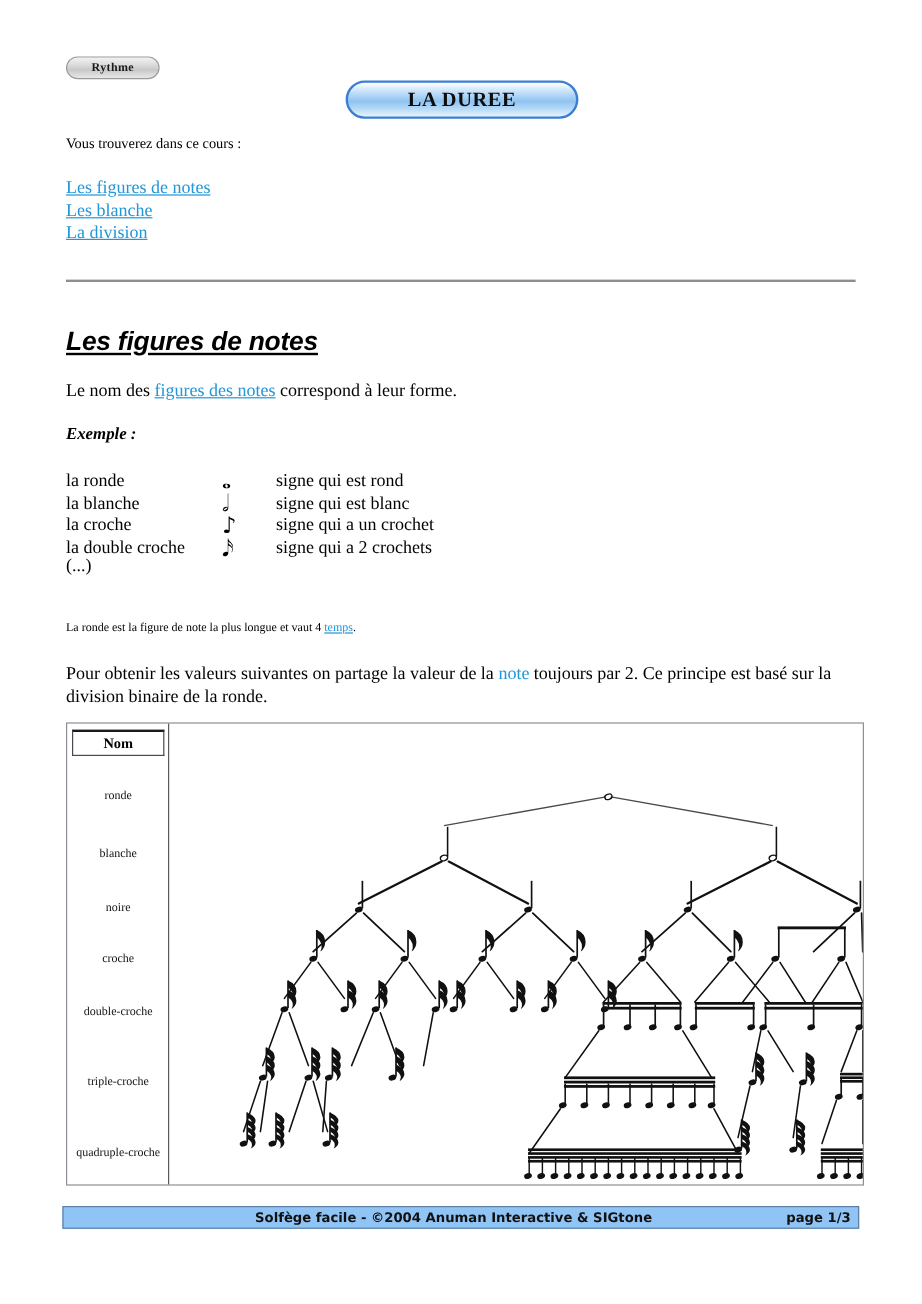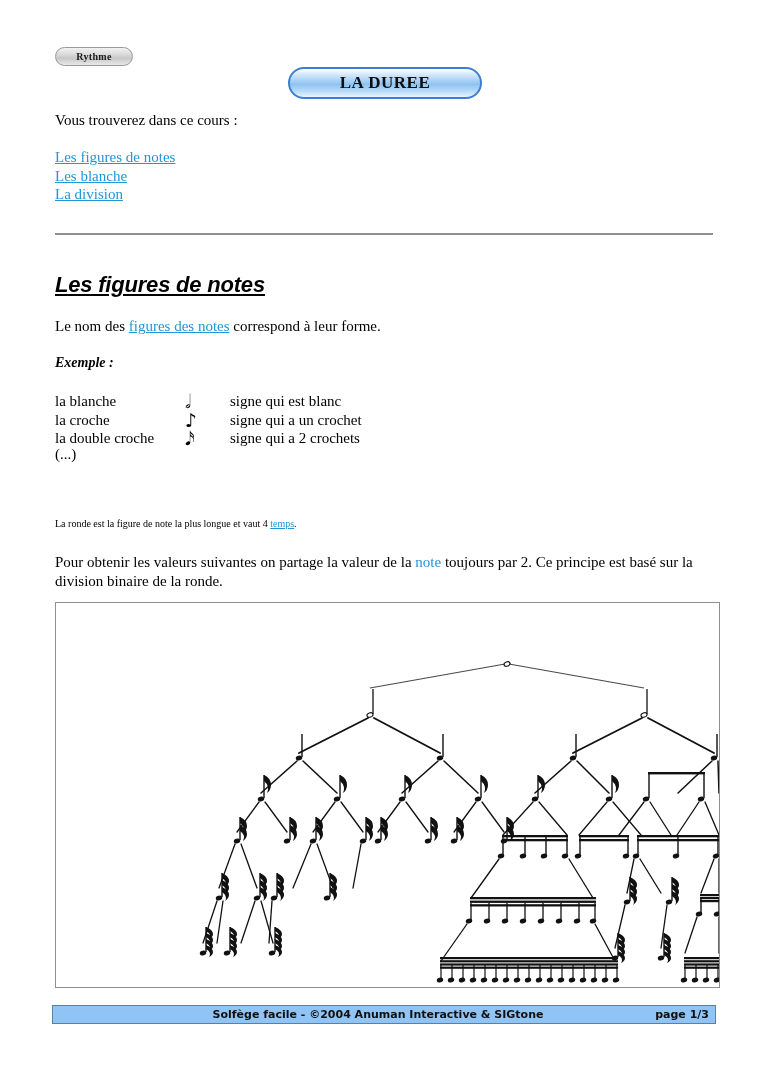--- a/index.html
+++ b/index.html
@@ -58,21 +58,21 @@
     font-size: 17px;
     letter-spacing: .5px;
     color: #0d0d0d;
   }
 
   
   .intro-line {
     position: absolute;
     left: 55px;
     top: 112px;
-    font-size: 15px;
+    font-size: 12px;
   }
   .toc {
     position: absolute;
     left: 55px;
     top: 148px;
     line-height: 18.5px;
   }
   .toc a {
     display: block;
     color: #2196d8;
@@ -272,20 +272,25 @@
 
 <h2 class="section-title">Les figures de notes</h2>
 
 <div class="para-nom">
   <span>Le nom des </span><a>figures des notes</a><span> correspond à leur forme.</span>
 </div>
 
 <div class="exemple">Exemple :</div>
 
 <div class="note-list">
+  <div class="note-row">
+    <span class="nm">la ronde</span>
+    <span class="gl">𝅝</span>
+    <span class="ds">signe qui est rond</span>
+  </div>
   <div class="note-row">
     <span class="nm">la blanche</span>
     <span class="gl">𝅗𝅥</span>
     <span class="ds">signe qui est blanc</span>
   </div>
   <div class="note-row">
     <span class="nm">la croche</span>
     <span class="gl">♪</span>
     <span class="ds">signe qui a un crochet</span>
   </div>
@@ -300,20 +305,30 @@
 <div class="para-ronde">
   <span>La ronde est la figure de note la plus longue et vaut 4 </span><a>temps</a><span>.</span>
 </div>
 
 <div class="para-division">
   <span>Pour obtenir les valeurs suivantes on partage la valeur de la </span><a>note</a><span> toujours par 2. Ce principe est basé sur la division binaire de la ronde.</span>
 </div>
 
 <div class="diagram-frame">
 
+  <div class="name-col">
+    <div class="name-head">Nom</div>
+    <div class="name-cell" style="top:55px">ronde</div>
+    <div class="name-cell" style="top:103px">blanche</div>
+    <div class="name-cell" style="top:148px">noire</div>
+    <div class="name-cell" style="top:191px">croche</div>
+    <div class="name-cell" style="top:235px">double-croche</div>
+    <div class="name-cell" style="top:293px">triple-croche</div>
+    <div class="name-cell" style="top:352px">quadruple-croche</div>
+  </div>
 
   <div class="tree-area">
     <svg width="578" height="384" viewBox="0 0 578 384">
       <defs>
 
         <g id="headOpen">
           <ellipse cx="0" cy="0" rx="3.1" ry="2.2" fill="none" stroke="#111" stroke-width="1.1" transform="rotate(-18)"></ellipse>
         </g>
 
         <g id="headFill">

